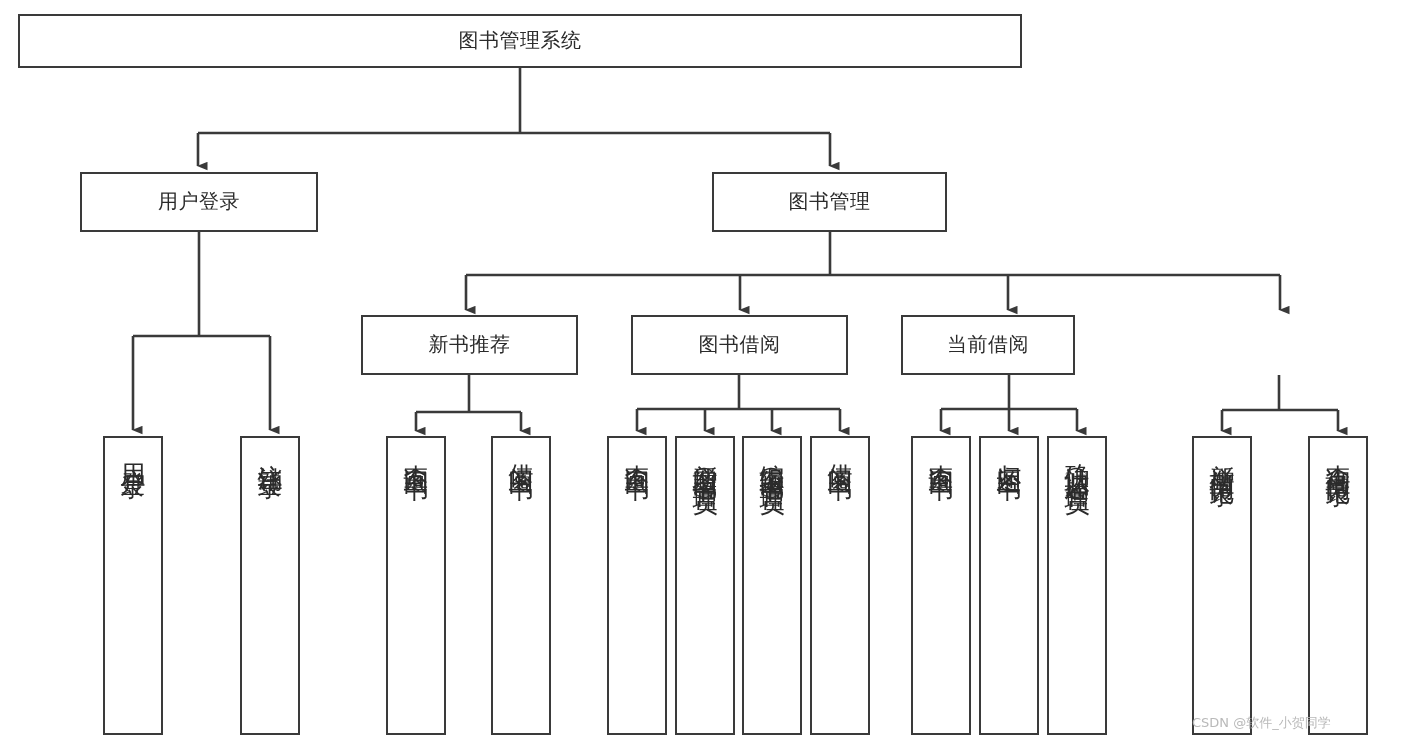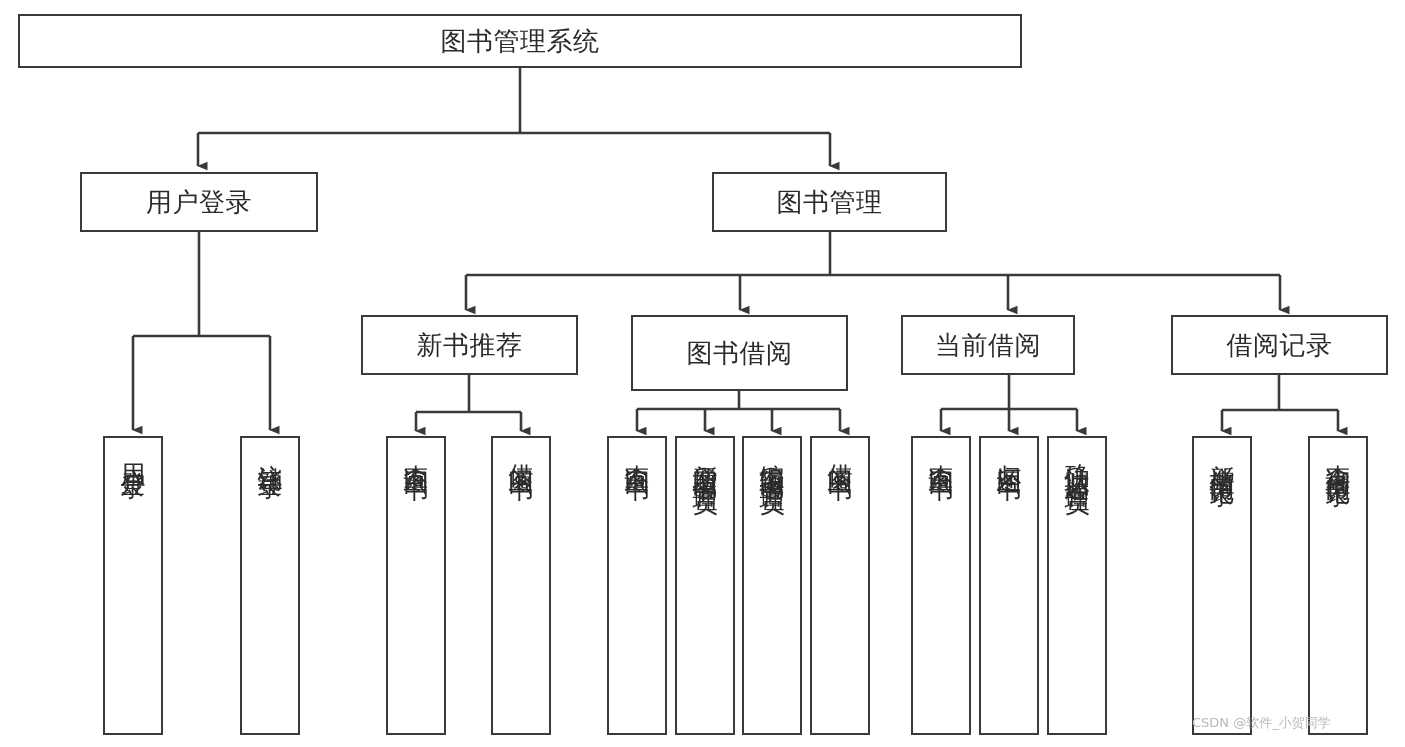--- a/index.html
+++ b/index.html
@@ -36,21 +36,21 @@
     color: #2b2b2b;
     z-index: 2;
   }
   .node .label {
     display: block;
     text-align: center;
     line-height: 1.18;
     white-space: nowrap;
   }
   .node-horizontal .label {
-    font-size: 26px;
+    font-size: 20px;
     letter-spacing: 0.5px;
   }
   .node-vertical {
     align-items: flex-start;
     justify-content: center;
     padding-top: 6px;
   }
   .node-vertical .label {
     writing-mode: vertical-rl;
     text-orientation: upright;
@@ -131,28 +131,25 @@
   <div class="node node-horizontal" style="left:80px; top:172px; width:238px; height:60px;">
     <span class="label">用户登录</span>
   </div>
   <div class="node node-horizontal" style="left:712px; top:172px; width:235px; height:60px;">
     <span class="label">图书管理</span>
   </div>
 
   <div class="node node-horizontal" style="left:361px; top:315px; width:217px; height:60px;">
     <span class="label">新书推荐</span>
   </div>
-  <div class="node node-horizontal" style="left:631px; top:315px; width:217px; height:76px;">
+  <div class="node node-horizontal" style="left:631px; top:315px; width:217px; height:60px;">
     <span class="label">图书借阅</span>
   </div>
   <div class="node node-horizontal" style="left:901px; top:315px; width:174px; height:60px;">
     <span class="label">当前借阅</span>
-  </div>
-  <div class="node node-horizontal" style="left:1171px; top:315px; width:217px; height:60px;">
-    <span class="label">借阅记录</span>
   </div>
 
   <div class="node node-vertical" style="left:103px; top:436px; width:60px; height:299px;">
     <span class="label">用户登录</span>
   </div>
   <div class="node node-vertical" style="left:240px; top:436px; width:60px; height:299px;">
     <span class="label">注销登录</span>
   </div>
 
   <div class="node node-vertical" style="left:386px; top:436px; width:60px; height:299px;">

